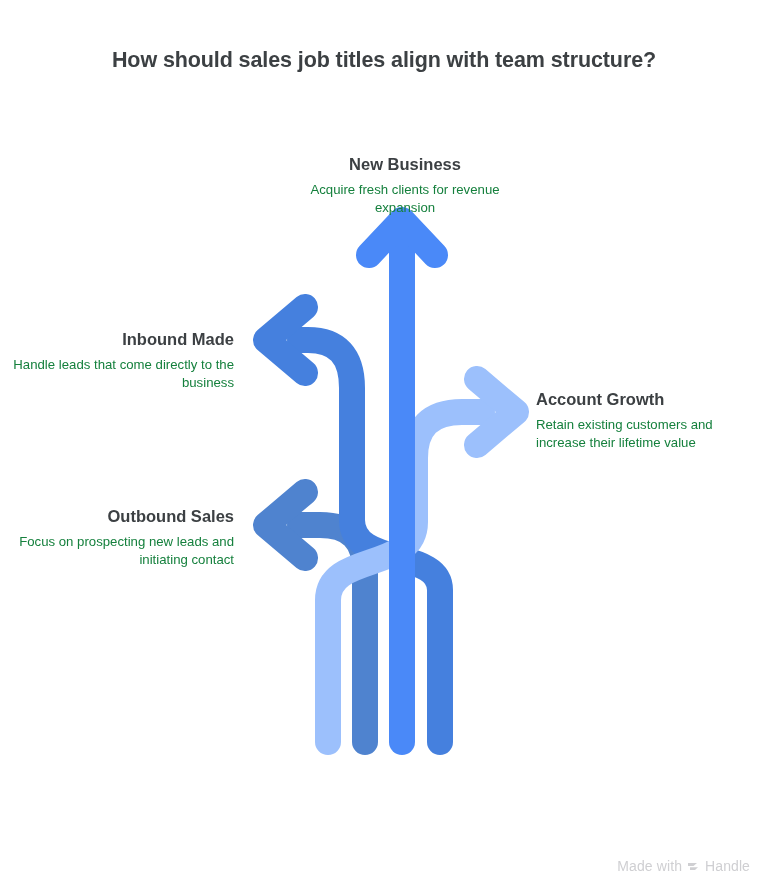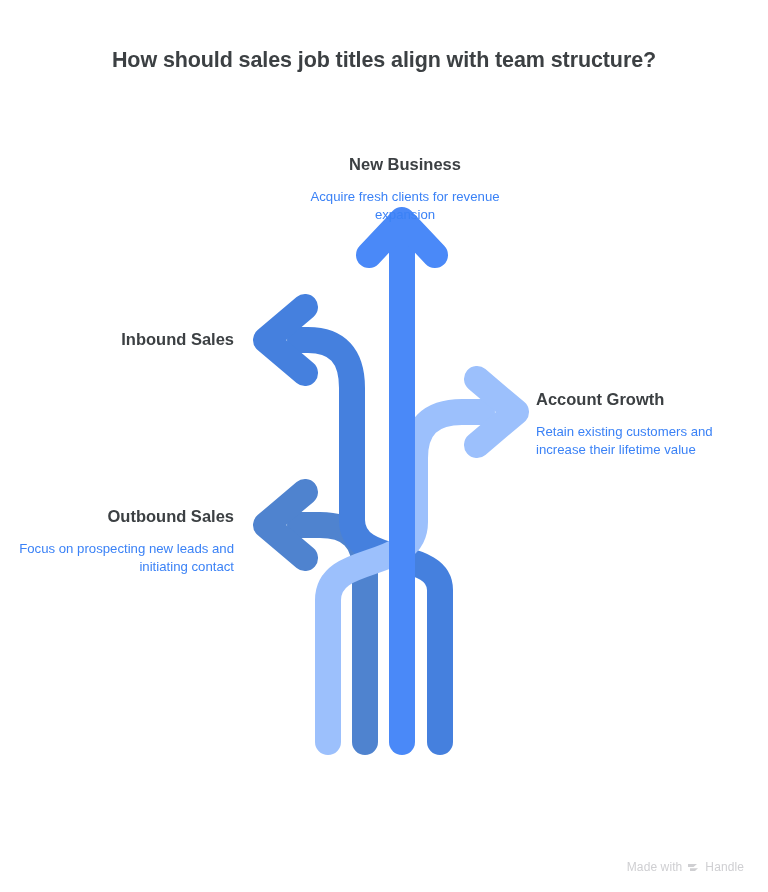--- a/index.html
+++ b/index.html
@@ -54,23 +54,23 @@
     font-size: 16.5px;
     font-weight: bold;
     color: #3c4043;
     line-height: 1.25;
     white-space: nowrap;
     margin-top: 24px;
   }
   .label-desc {
     font-size: 13.2px;
     font-weight: normal;
-    color: #3b82f6;
+    color: #15803d;
     line-height: 1.38;
-    margin-top: 13px;
+    margin-top: 6px;
   }
 
   
   #lbl-new-business {
     left: 285px;
     top: 130px;
     width: 240px;
     text-align: center;
   }
   
@@ -91,26 +91,26 @@
   #lbl-account-growth {
     left: 536px;
     top: 365px;
     width: 190px;
     text-align: left;
   }
 
   
   .watermark {
     position: absolute;
-    right: 24px;
+    right: 18px;
     bottom: 18px;
     display: flex;
     align-items: center;
     gap: 5px;
-    font-size: 12px;
+    font-size: 14px;
     color: #cfcfd2;
     letter-spacing: 0.1px;
   }
   .watermark svg { display: block; }
 </style>
 </head>
 <body>
 
 <div id="canvas">
 
@@ -146,21 +146,22 @@
       <path d="M369 255 L402 220 L435 255" fill="none" stroke="#4a89f8" stroke-width="26" stroke-linecap="round" stroke-linejoin="round"></path>
     </g>
   </svg>
 
   <div class="label-block" id="lbl-new-business">
     <div class="label-title">New Business</div>
     <div class="label-desc">Acquire fresh clients for revenue expansion</div>
   </div>
 
   <div class="label-block" id="lbl-inbound-sales">
-    <div class="label-title">Inbound Sales</div>
+    <div class="label-title">Inbound Made</div>
+    <div class="label-desc">Handle leads that come directly to the business</div>
   </div>
 
   <div class="label-block" id="lbl-account-growth">
     <div class="label-title">Account Growth</div>
     <div class="label-desc">Retain existing customers and increase their lifetime value</div>
   </div>
 
   <div class="label-block" id="lbl-outbound-sales">
     <div class="label-title">Outbound Sales</div>
     <div class="label-desc">Focus on prospecting new leads and initiating contact</div>

